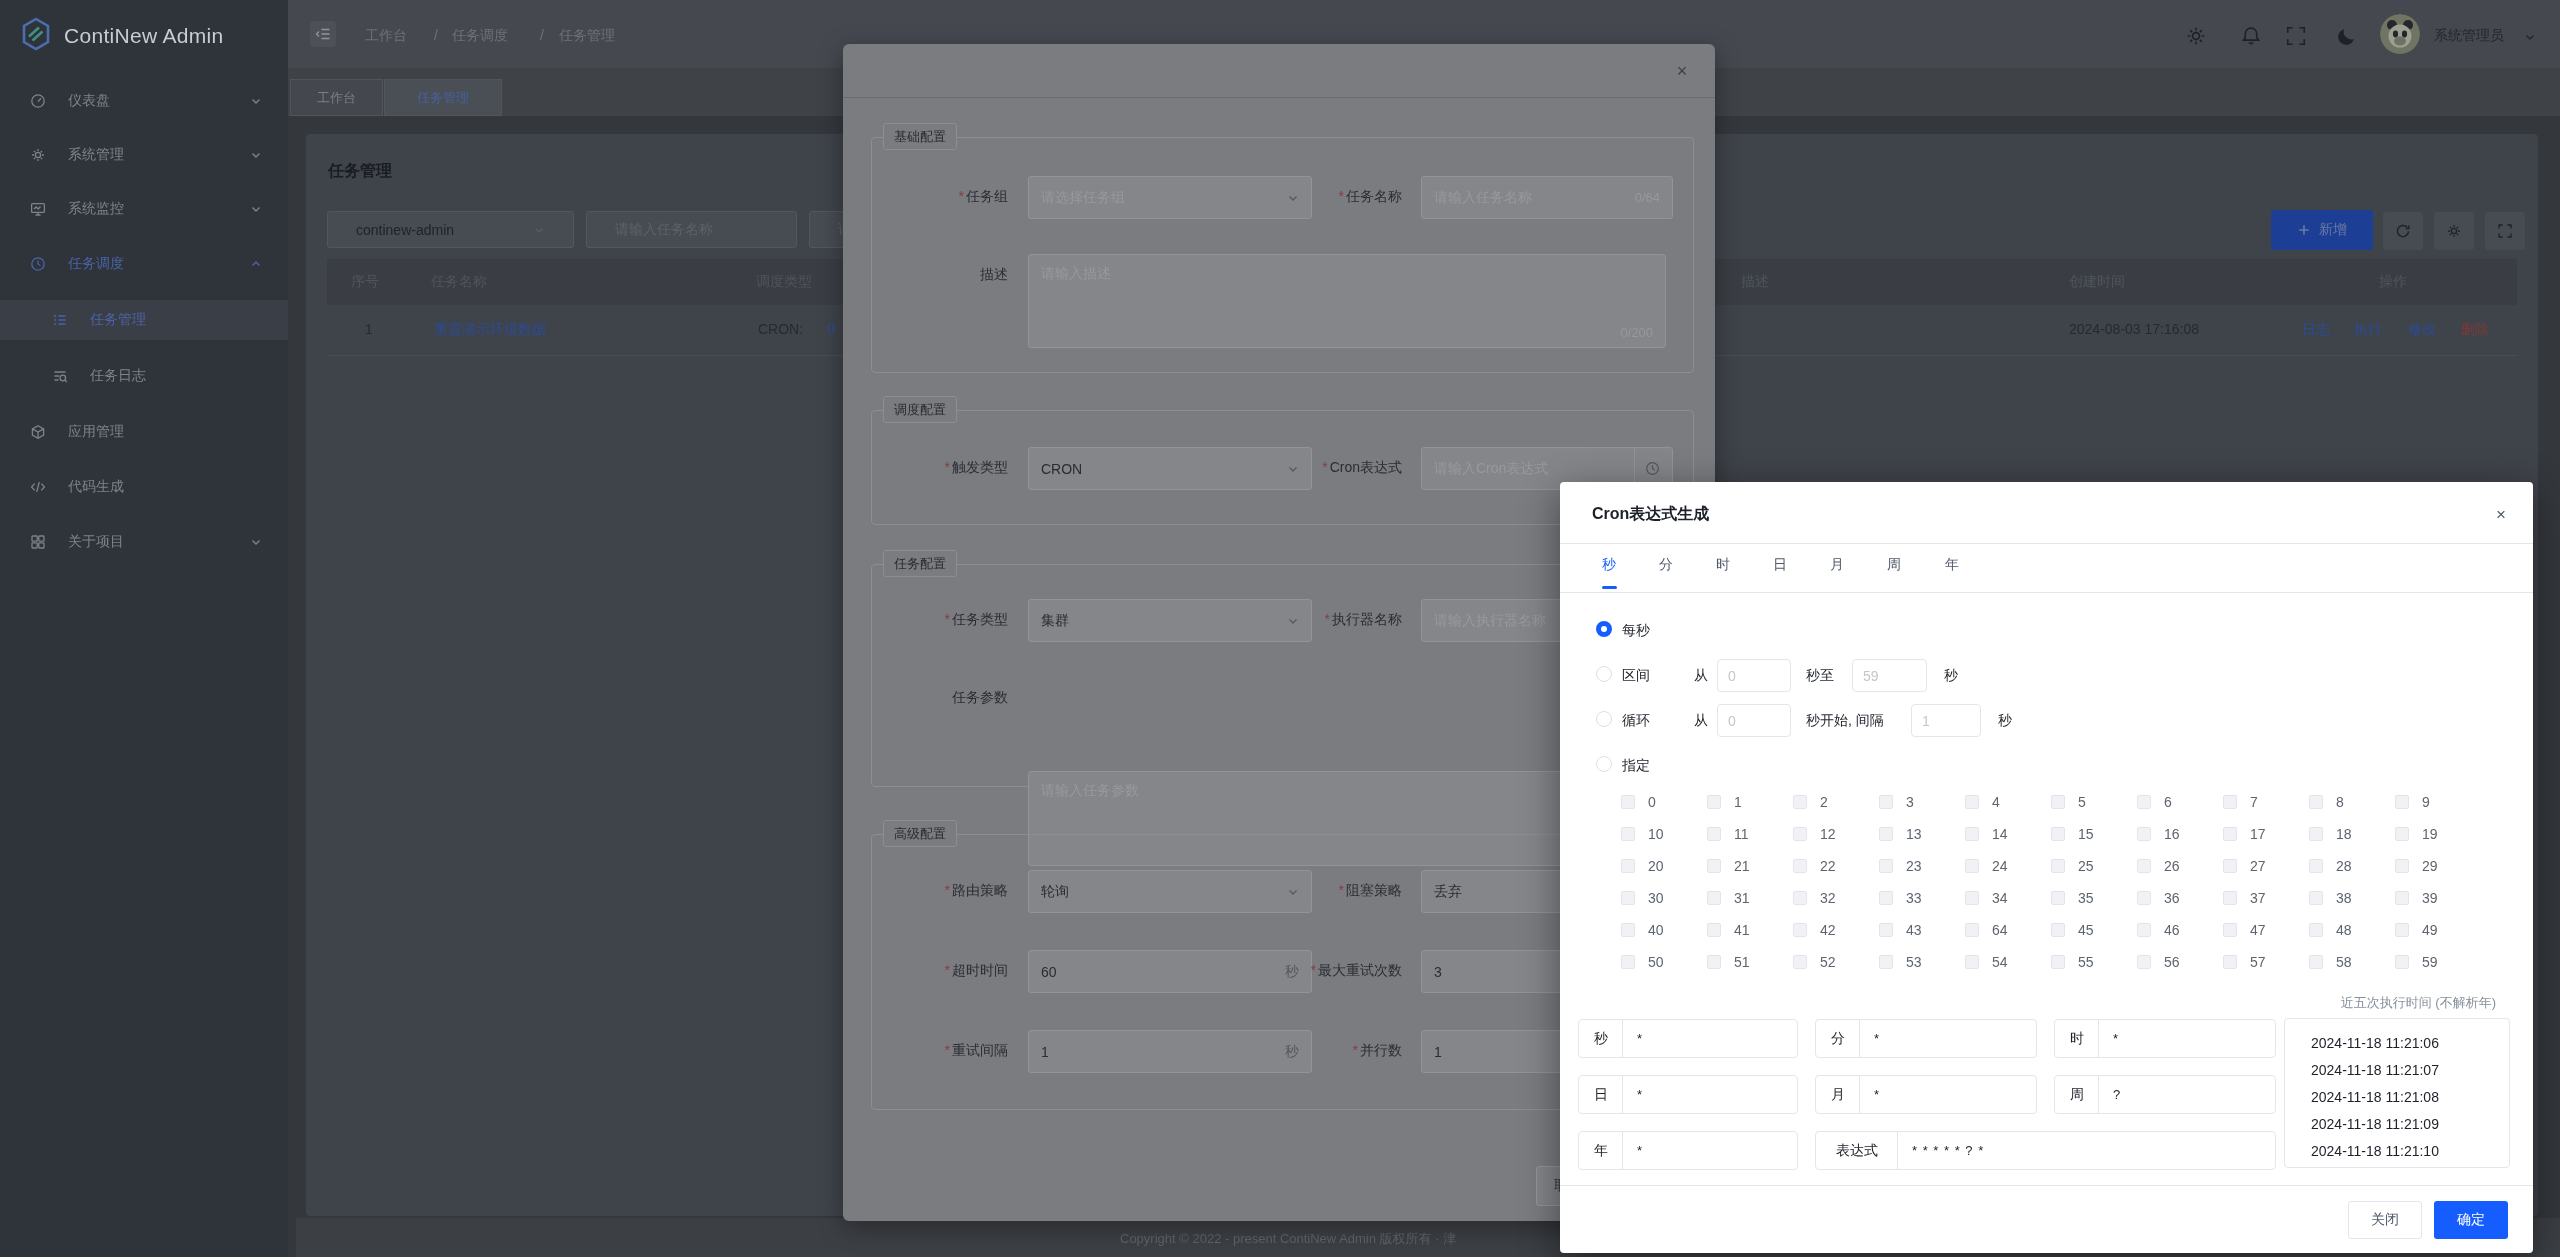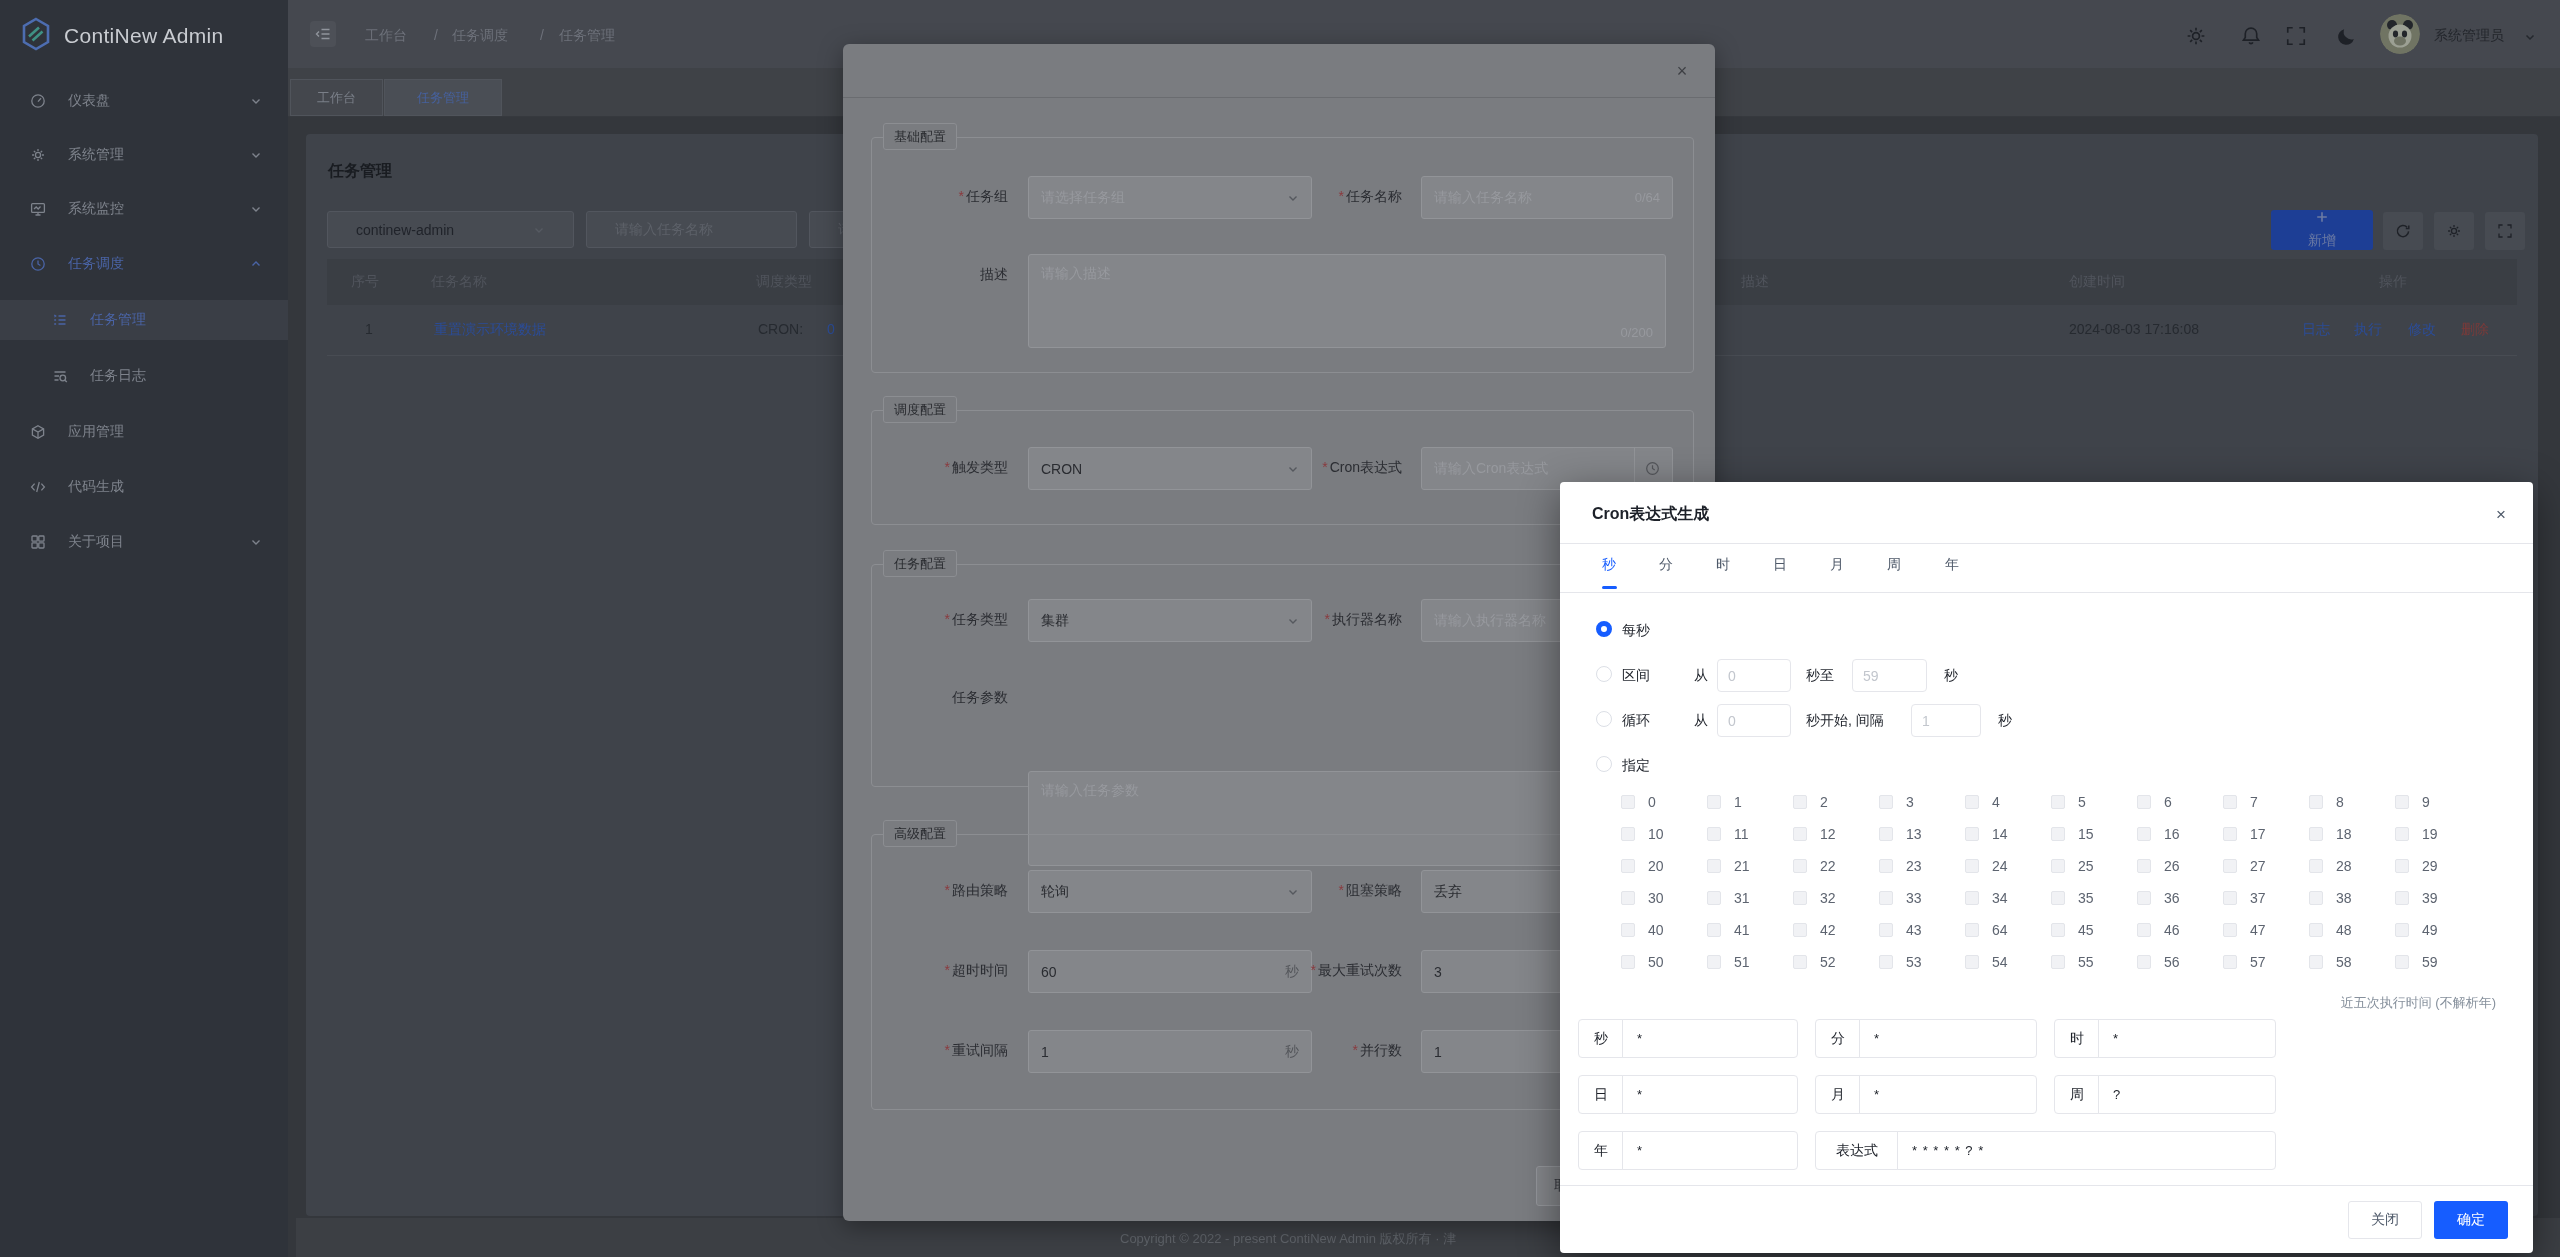--- a/index.html
+++ b/index.html
@@ -29,21 +29,21 @@
 
   .tabstrip { left:288px; top:68px; width:2272px; height:49px; background:#3f4247; border-bottom:1px solid #36393e; z-index:1; }
   .tab { top:11px; height:37px; border:1px solid #50545b; background:#44474d; color:#7a7f88; font-size:13px; display:flex; align-items:center; justify-content:center; }
   .tab.active { background:#4a4e55; color:#46619e; }
 
   .card { left:306px; top:134px; width:2232px; height:1082px; background:#3f434a; border-radius:4px; z-index:1; }
   .pg-title { left:22px; top:27px; font-size:16px; font-weight:600; color:#191c21; }
   .dfld { height:37px; background:#474b52; border:1px solid #52565e; border-radius:3px; display:flex; align-items:center; padding:0 28px; font-size:14px; }
   .dfld .v { color:#20232a; } .dfld .p { color:#5d6169; }
   .dfld .arr { margin-left:auto; color:#565a62; }
-  .btn-add { left:1965px; top:76px; width:102px; height:40px; background:#1d3e95; border-radius:3px; color:#6b7aa3; font-size:14px; display:flex; align-items:center; justify-content:center; gap:8px;flex-direction:column; }
+  .btn-add { left:1965px; top:76px; width:102px; height:40px; background:#1d3e95; border-radius:3px; color:#6b7aa3; font-size:14px; display:flex; align-items:center; justify-content:center; gap:8px; }
   .ibtn { top:78px; width:40px; height:38px; background:#474b52; border-radius:3px; color:#1f2228; display:flex; align-items:center; justify-content:center; }
   .thead { left:21px; top:125px; width:2190px; height:46px; background:#3a3e44; }
   .th { position:absolute; top:14px; font-size:14px; color:#50545c; white-space:nowrap; }
   .trow { left:21px; top:171px; width:2190px; height:51px; border-bottom:1px solid #484c53; font-size:14px; }
   .td { position:absolute; top:16px; white-space:nowrap; color:#262a30; }
   .lnk { color:#2b4c97; }
   .lnk-del { color:#7b3a39; }
   .pfooter { left:296px; top:1218px; width:2272px; height:39px; background:#3c3f44; z-index:1; }
   .copyright { left:824px; top:12px; font-size:13px; color:#5e6268; white-space:nowrap; }
 
@@ -756,19 +756,26 @@
     <div class="abs pg-l" style="left:255px;top:593px;width:46px">月</div>
     <div class="abs pg-i" style="left:300px;top:593px;width:178px">*</div>
     <div class="abs pg-l" style="left:494px;top:593px;width:46px">周</div>
     <div class="abs pg-i" style="left:539px;top:593px;width:178px">?</div>
 
     <div class="abs pg-l" style="left:18px;top:649px;width:46px">年</div>
     <div class="abs pg-i" style="left:63px;top:649px;width:176px">*</div>
     <div class="abs pg-l" style="left:255px;top:649px;width:84px">表达式</div>
     <div class="abs pg-i" style="left:338px;top:649px;width:379px">* * * * * ? *</div>
 
+    <div class="abs times">
+      <div>2024-11-18 11:21:06</div>
+      <div>2024-11-18 11:21:07</div>
+      <div>2024-11-18 11:21:08</div>
+      <div>2024-11-18 11:21:09</div>
+      <div>2024-11-18 11:21:10</div>
+    </div>
 
     <div class="abs c-fline"></div>
     <div class="abs c-btn ghost">关闭</div>
     <div class="abs c-btn prim">确定</div>
   </div>
 
 </div>
 
 </body></html>

